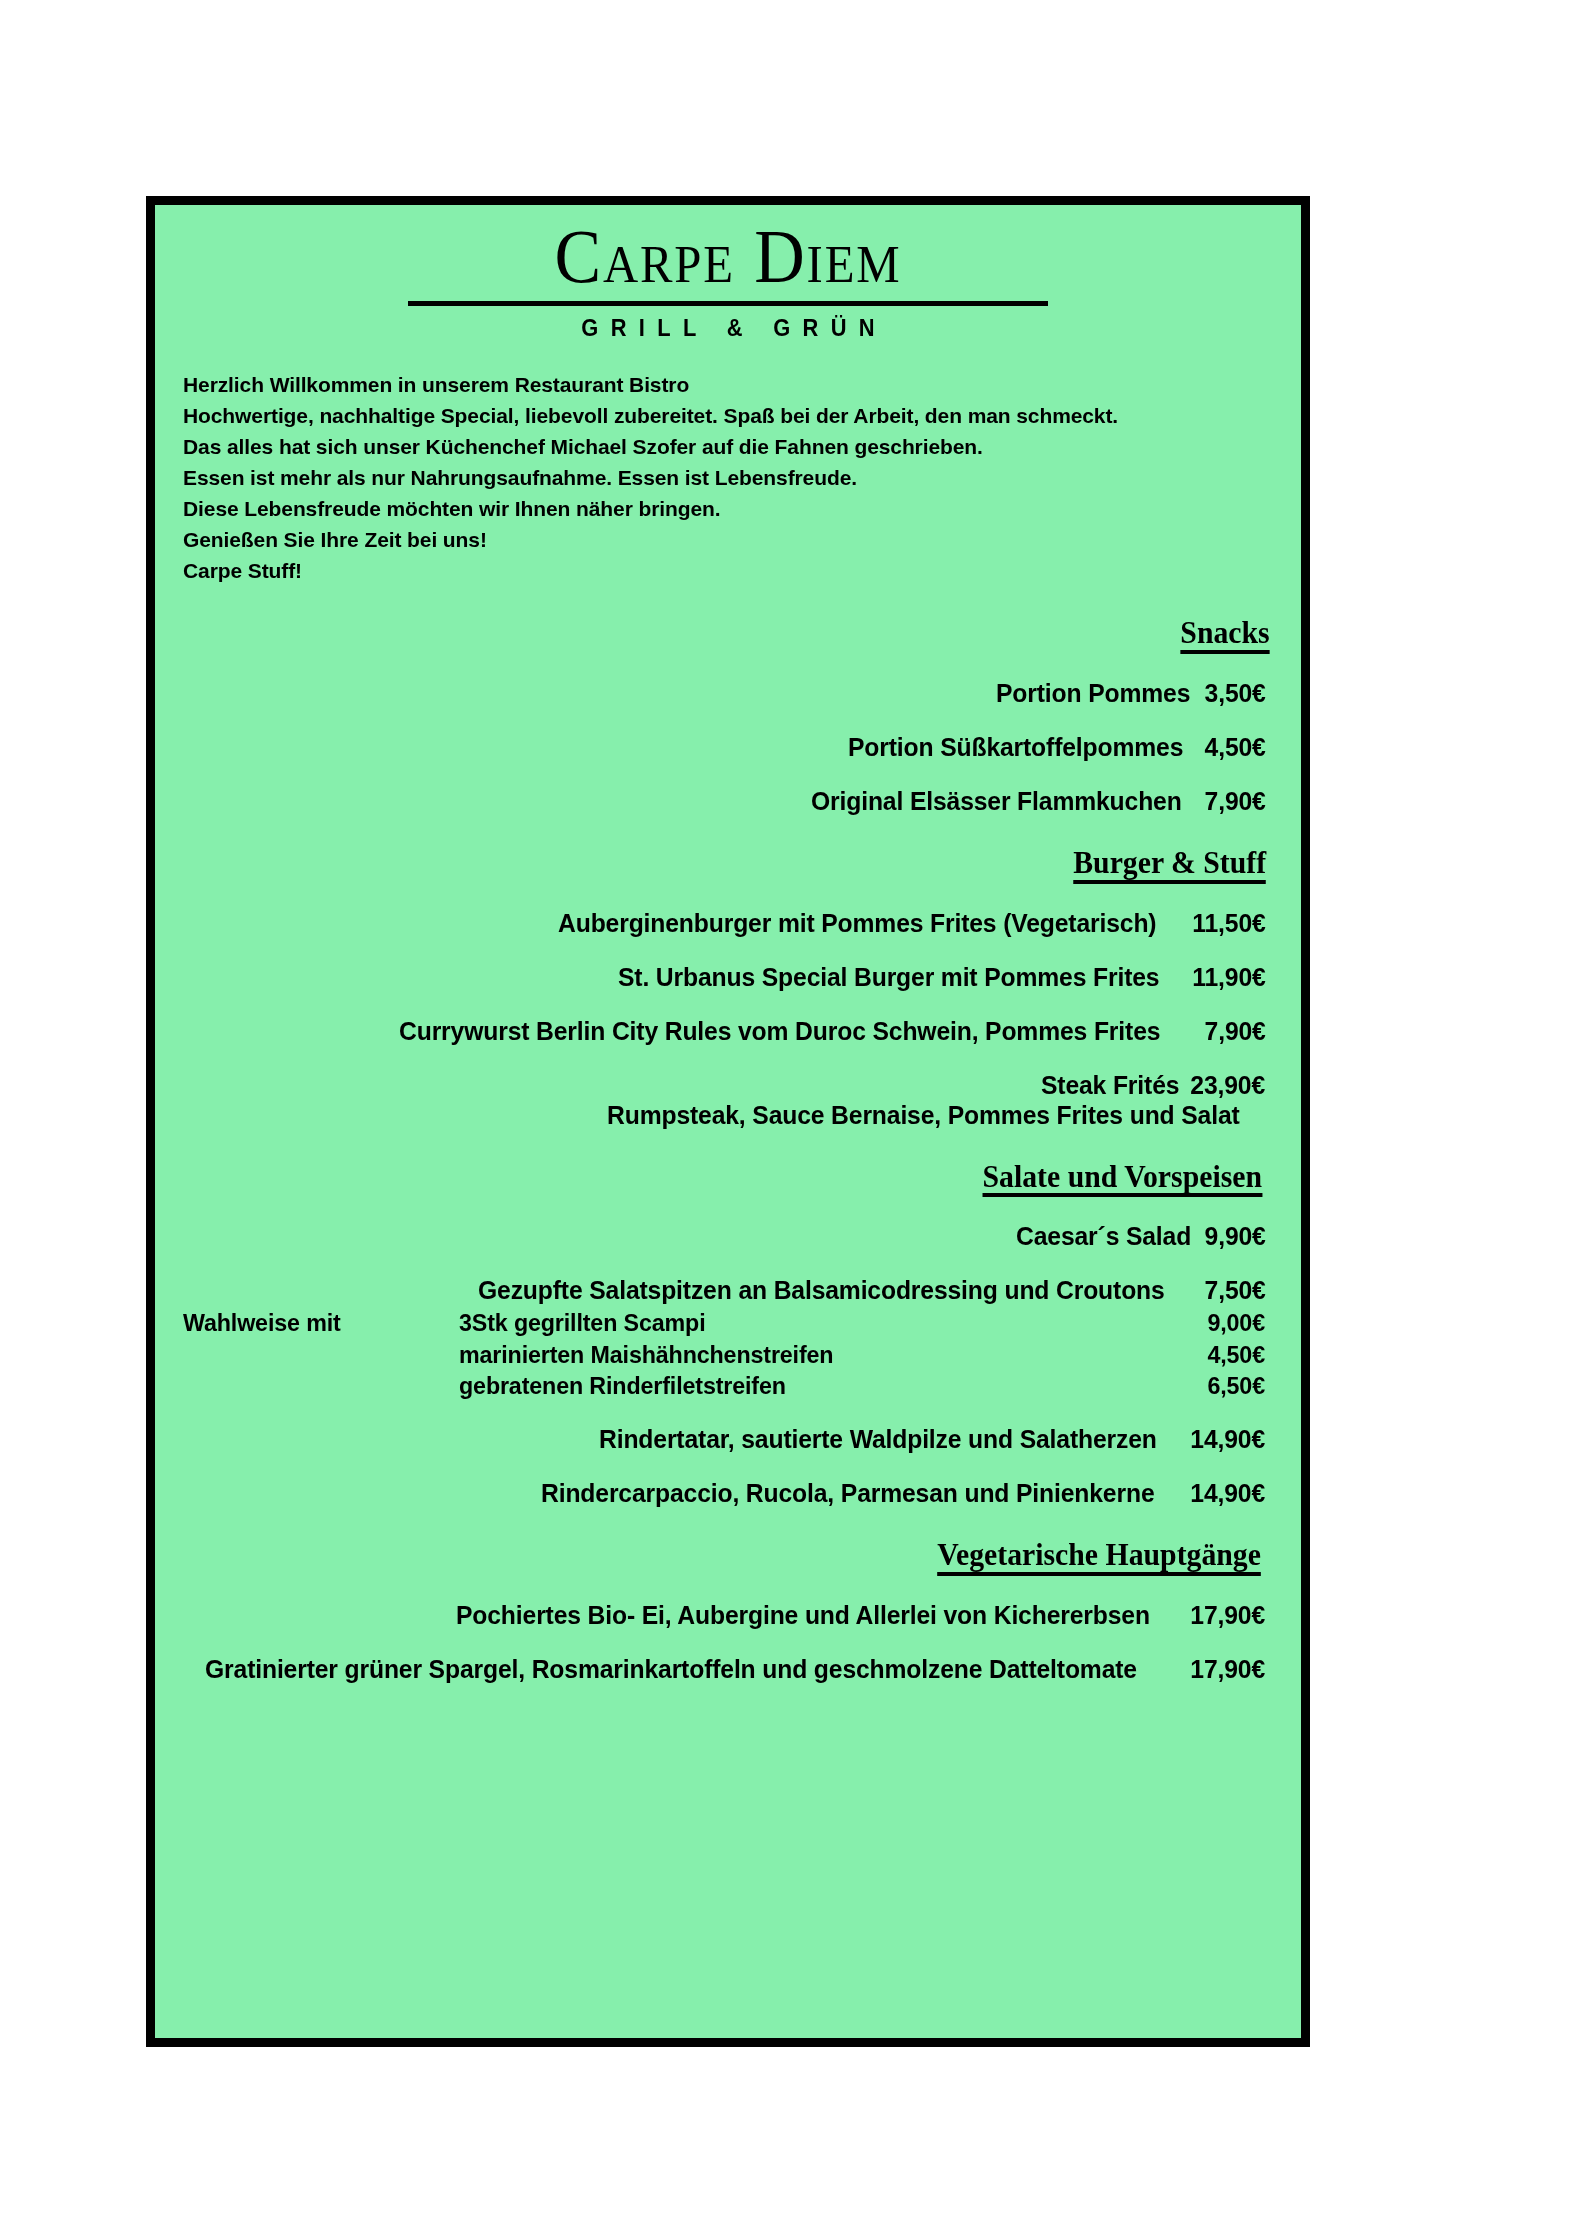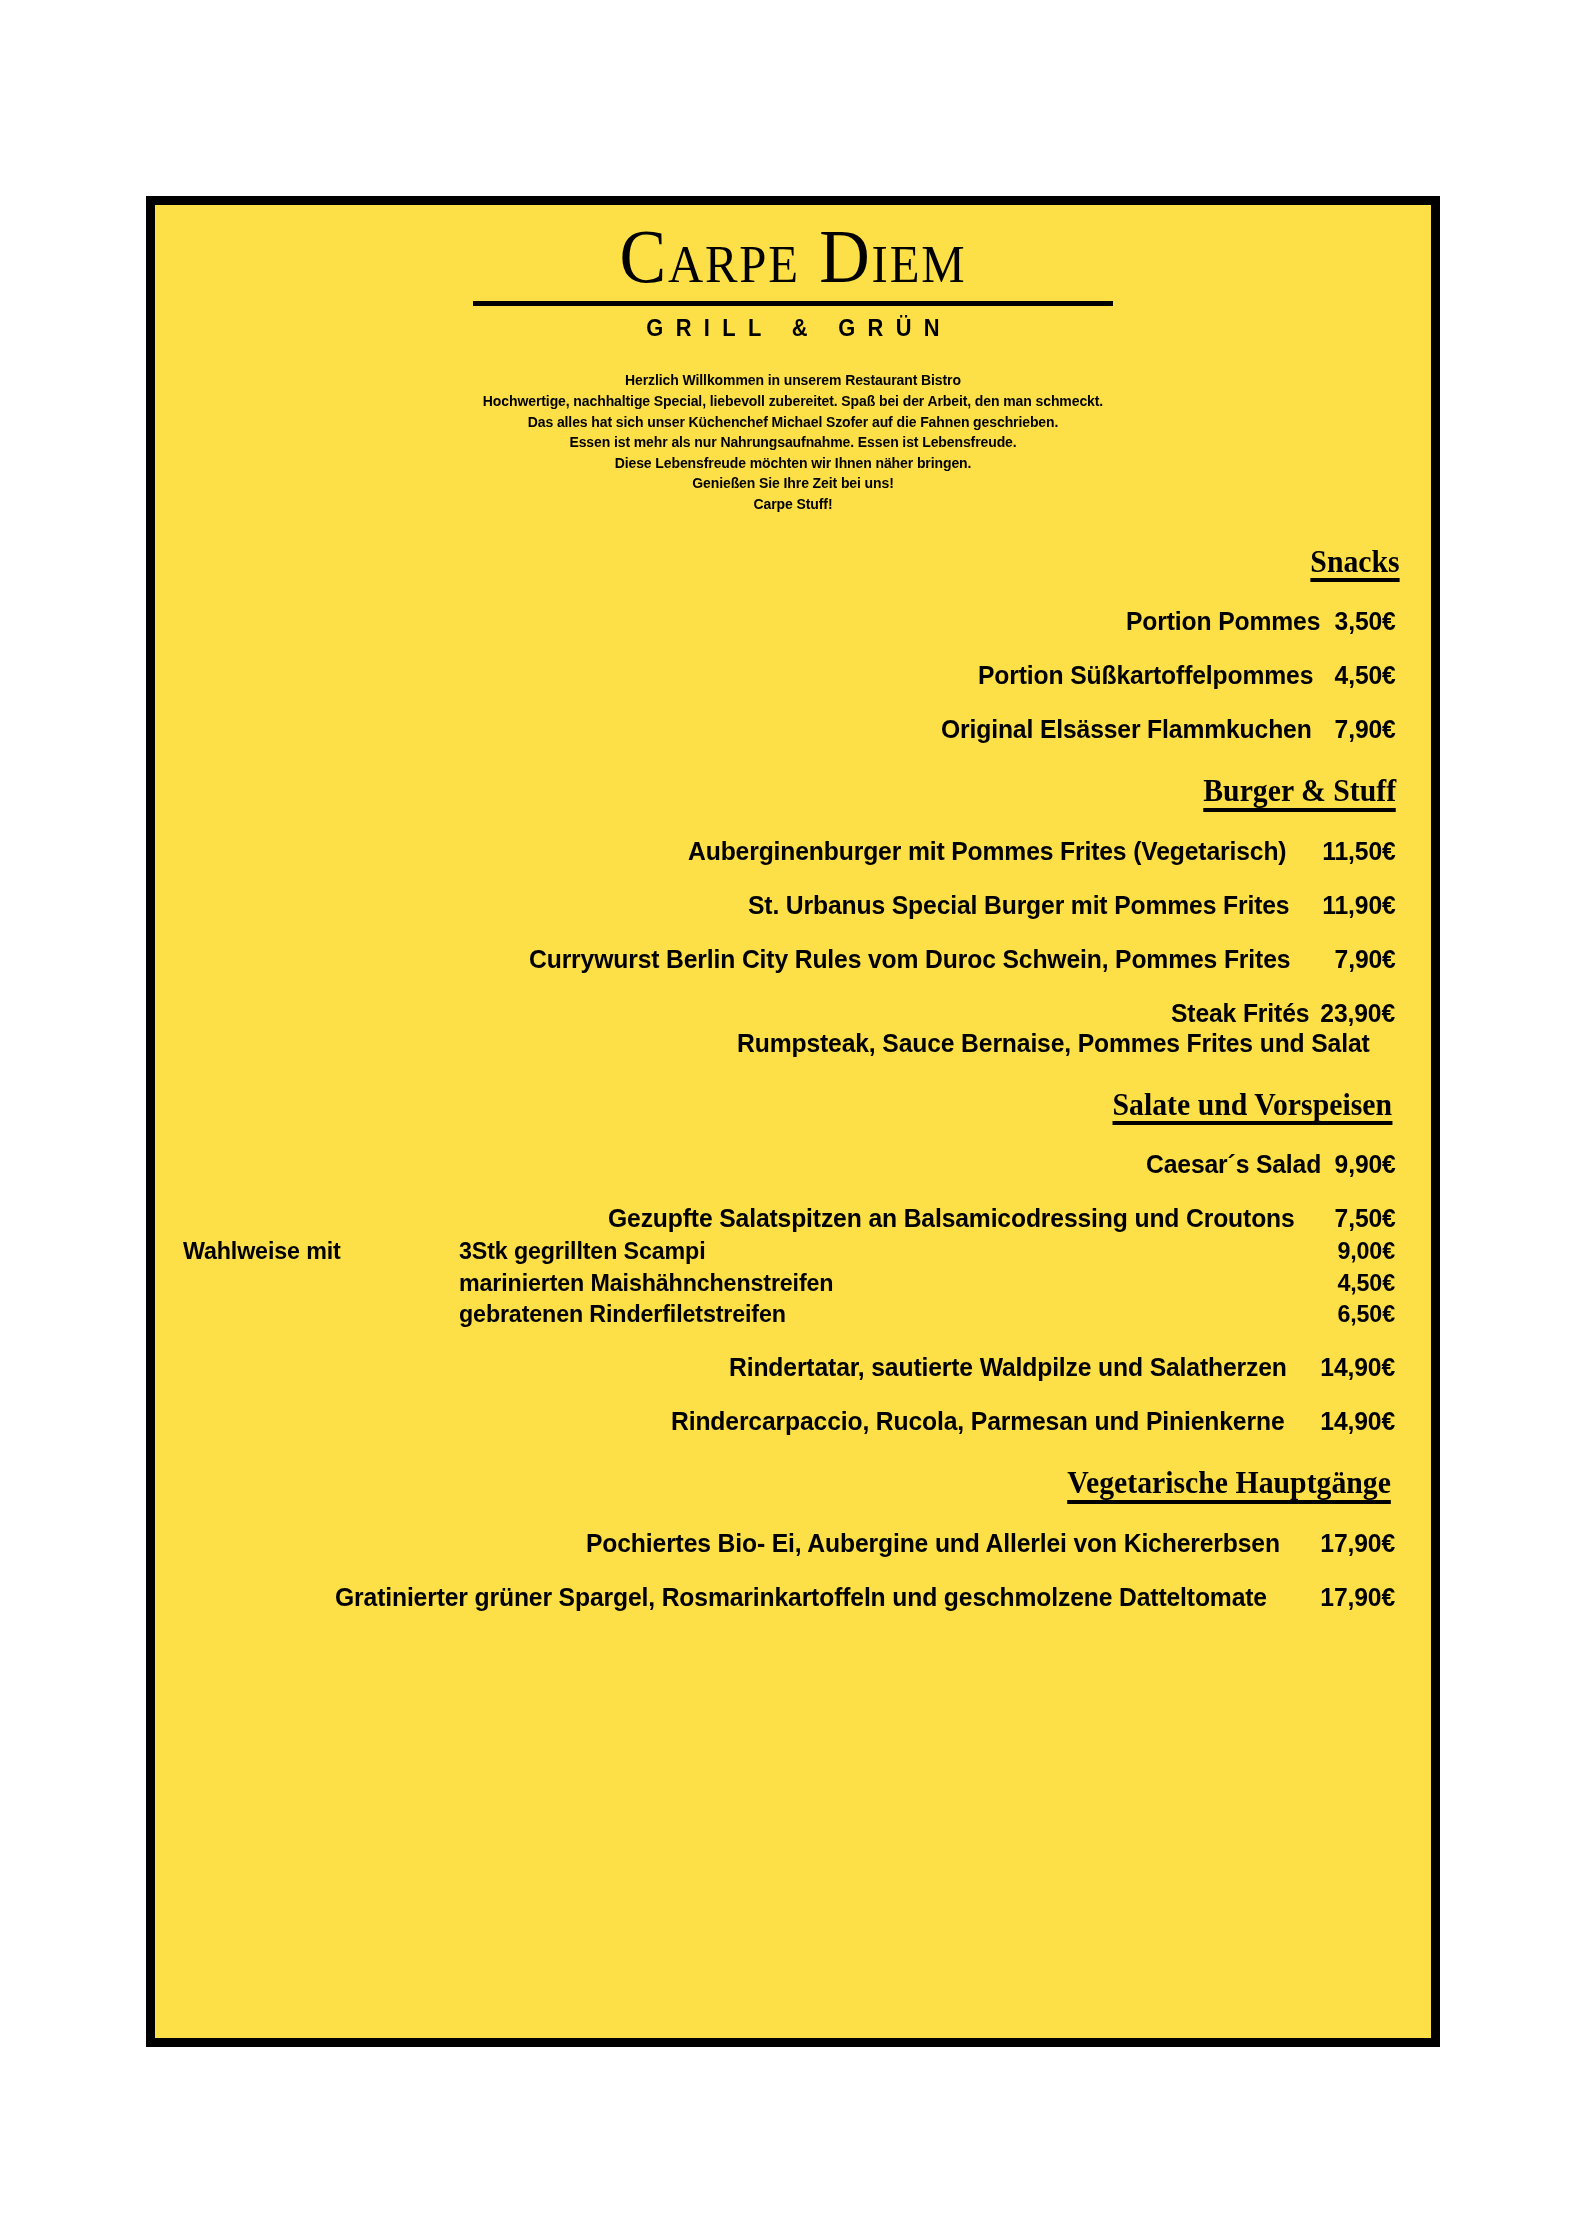--- a/index.html
+++ b/index.html
@@ -14,25 +14,25 @@
     color: #000000;
     position: relative;
     overflow: hidden;
   }
 
   
   #menu-frame {
     position: absolute;
     left: 146px;
     top: 196px;
-    width: 1294px;
+    width: 1164px;
     height: 1851px;
     border: 9px solid #000000;
     box-sizing: border-box;
-    background: #fde047;
+    background: #86efac;
     overflow: hidden;
   }
   #menu-inner {
     position: relative;
     width: 100%;
     height: 100%;
     padding: 0 28px;
     box-sizing: border-box;
   }
 
@@ -63,23 +63,22 @@
     font-size: 23px;
     font-weight: 700;
     letter-spacing: 13px;
     padding-left: 13px;
     margin-top: 9px;
     transform: scaleX(0.95);
   }
 
   
   #intro {
-    text-align: center;
     margin-top: 28px;
-    font-size: 14px;
+    font-size: 21px;
     font-weight: 700;
     line-height: 1.47;
     letter-spacing: -0.1px;
   }
   #intro div { white-space: nowrap; }
 
   
   .section-header {
     text-align: right;
     font-family: "Liberation Serif", "DejaVu Serif", serif;

